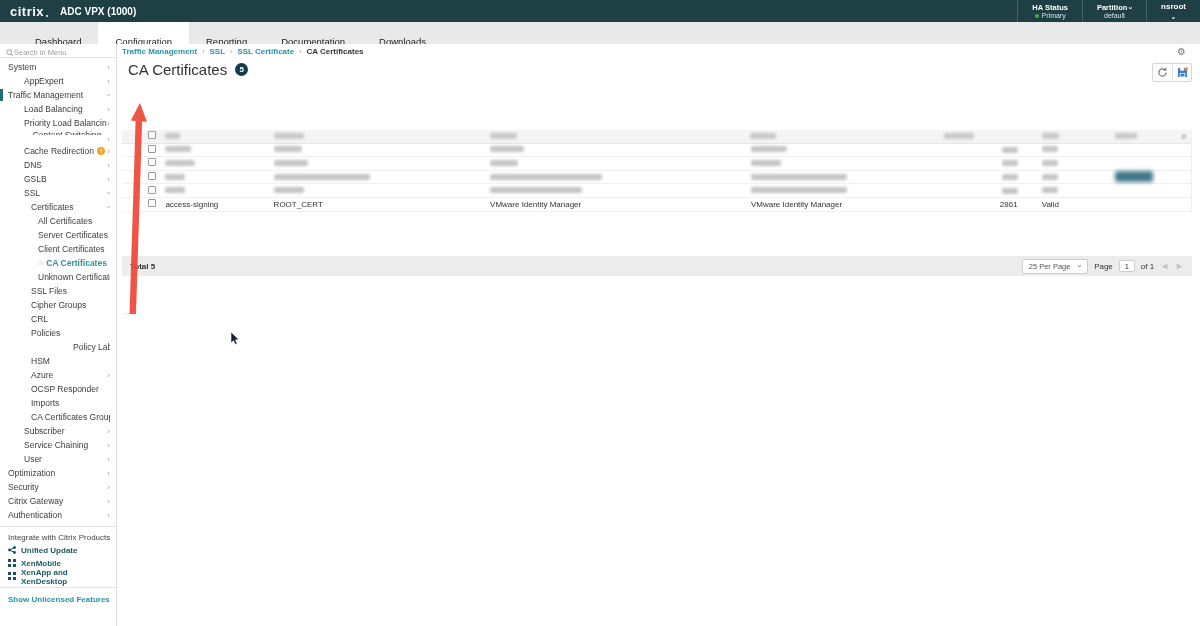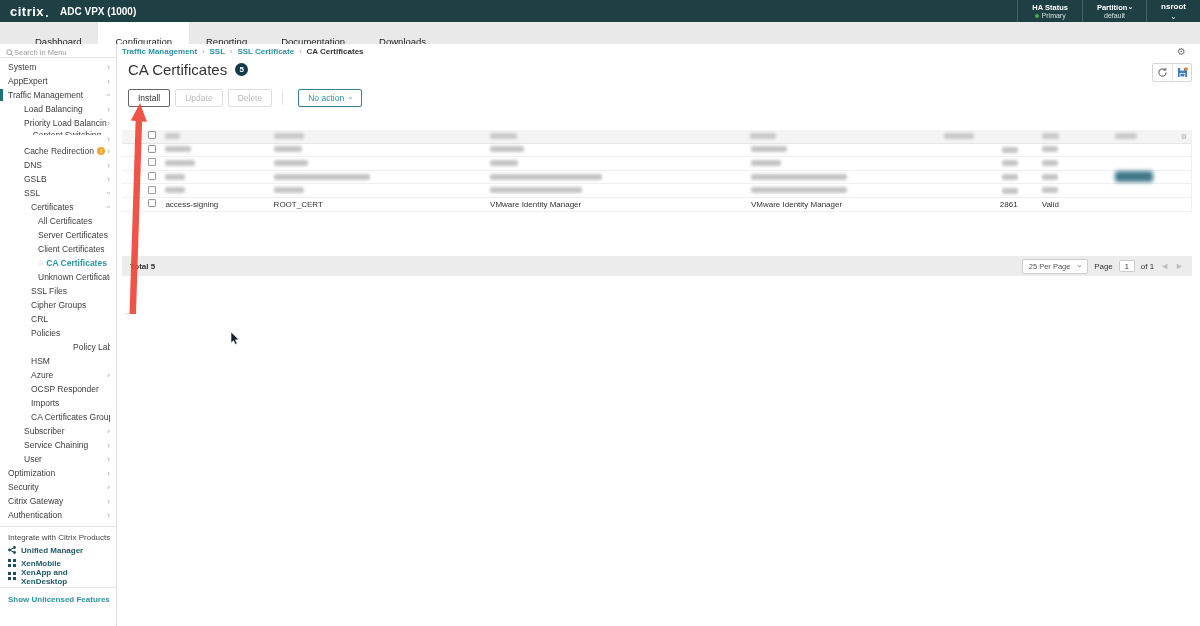--- a/index.html
+++ b/index.html
@@ -132,21 +132,21 @@
         <circle cx="4" cy="4" r="3" fill="none" stroke="#9b9b9b" stroke-width="1.2"></circle>
         <line x1="6.3" y1="6.3" x2="9" y2="9" stroke="#9b9b9b" stroke-width="1.2"></line>
       </svg>
     <span>Search in Menu</span>
   </div>
   <div class="nav" id="nav">
       <div class="nav-item" style="padding-left: 8px;">
         <span class="lbl">System</span>
         <span class="chv">›</span>
       </div>
-      <div class="nav-item" style="padding-left: 8px; justify-content: space-between;">
+      <div class="nav-item" style="padding-left: 24px; justify-content: space-between;">
         <span class="lbl">AppExpert</span>
         <span class="chv">›</span>
       </div>
       <div class="nav-item" style="padding-left: 8px;">
         <span class="sectionbar"></span>
         <span class="lbl">Traffic Management</span>
         <span class="chv chev" style="margin-left: auto;">›</span>
       </div>
       <div class="nav-item" style="padding-left: 24px;">
         <span class="lbl">Load Balancing</span>
@@ -260,21 +260,21 @@
   <div class="side-div"></div>
   <div class="integrate-header">Integrate with Citrix Products</div>
   <div id="integrate">
       <div class="int-link">
         <span><svg width="8" height="8" viewBox="0 0 8 8">
             <path d="M1.5 4L6.5 1.5M1.5 4L6.5 6.5" stroke="#1d4f5c" stroke-width="1" fill="none"></path>
             <circle cx="1.5" cy="4" r="1.4" fill="#1d4f5c"></circle>
             <circle cx="6.5" cy="1.5" r="1.4" fill="#1d4f5c"></circle>
             <circle cx="6.5" cy="6.5" r="1.4" fill="#1d4f5c"></circle>
           </svg></span>
-        <span>Unified Manager</span>
+        <span>Unified Update</span>
       </div>
       <div class="int-link">
         <span><svg width="8" height="8" viewBox="0 0 8 8">
             <path d="M0 0h3v3H0zM5 0h3v3H5zM0 5h3v3H0zM5 5h3v3H5z" fill="#1d4f5c"></path>
           </svg></span>
         <span>XenMobile</span>
       </div>
       <div class="int-link">
         <span><svg width="8" height="8" viewBox="0 0 8 8">
             <path d="M0 0h3v3H0zM5 0h3v3H5zM0 5h3v3H0zM5 5h3v3H5z" fill="#1d4f5c"></path>
@@ -314,30 +314,20 @@
       <svg width="11" height="11" viewBox="0 0 12 12">
           <path d="M1 1h8l2 2v8H1z" fill="#3c7fc0"></path>
           <rect x="3" y="6.5" width="6" height="4.5" fill="#fff"></rect>
           <rect x="3.8" y="7.3" width="4.4" height="3" fill="#3c7fc0"></rect>
           <rect x="3.5" y="1" width="4" height="3" fill="#fff"></rect>
           <circle cx="10" cy="2.2" r="2" fill="#f08a24"></circle>
         </svg>
     </div>
   </div>
 
-  <div class="toolbar">
-    <button class="btn">Install</button>
-    <button class="btn disabled">Update</button>
-    <button class="btn disabled">Delete</button>
-    <span class="vdiv"></span>
-    <button class="btn teal">
-        <span>No action</span>
-        <span class="chev">›</span>
-      </button>
-  </div>
 
 
   <div class="table" id="table">
       <div class="tr head">
         <span class="col-check"><span class="cb"></span></span>
         <span class="col-name"><span class="blur" style="width: 15px;"></span></span>
         <span class="col-type"><span class="blur" style="width: 30px;"></span></span>
         <span class="col-common"><span class="blur" style="width: 27px;"></span></span>
         <span class="col-issuer"><span class="blur" style="width: 26px;"></span></span>
         <span class="col-days" style="justify-content: flex-start; padding-left: 26px;">

